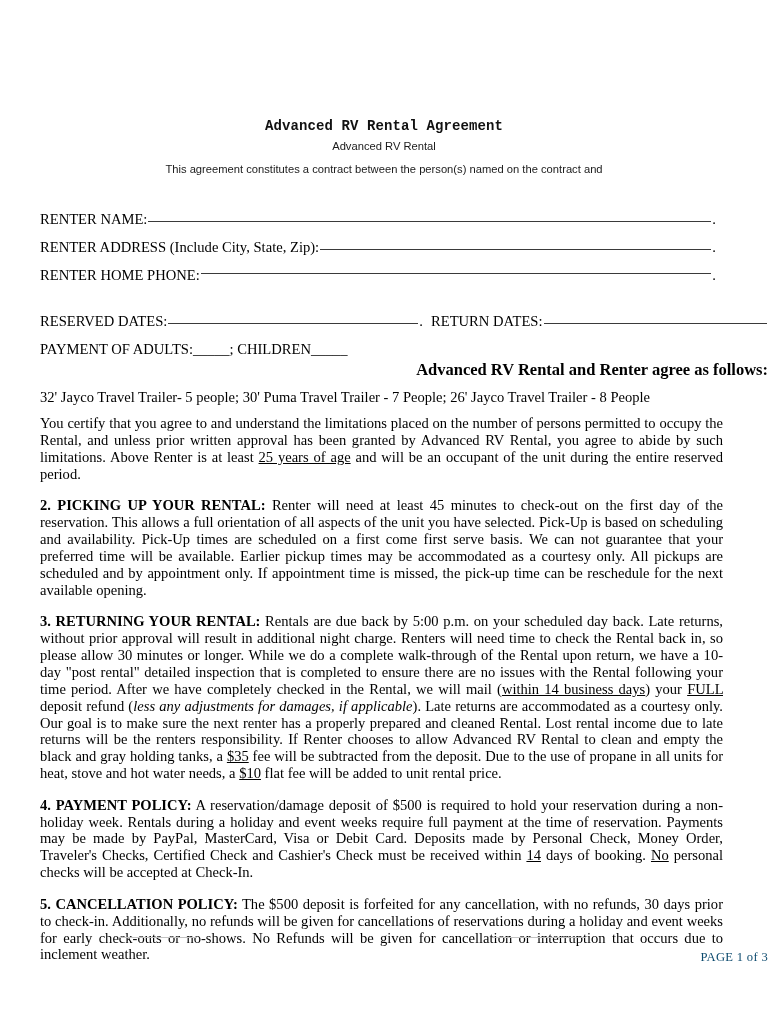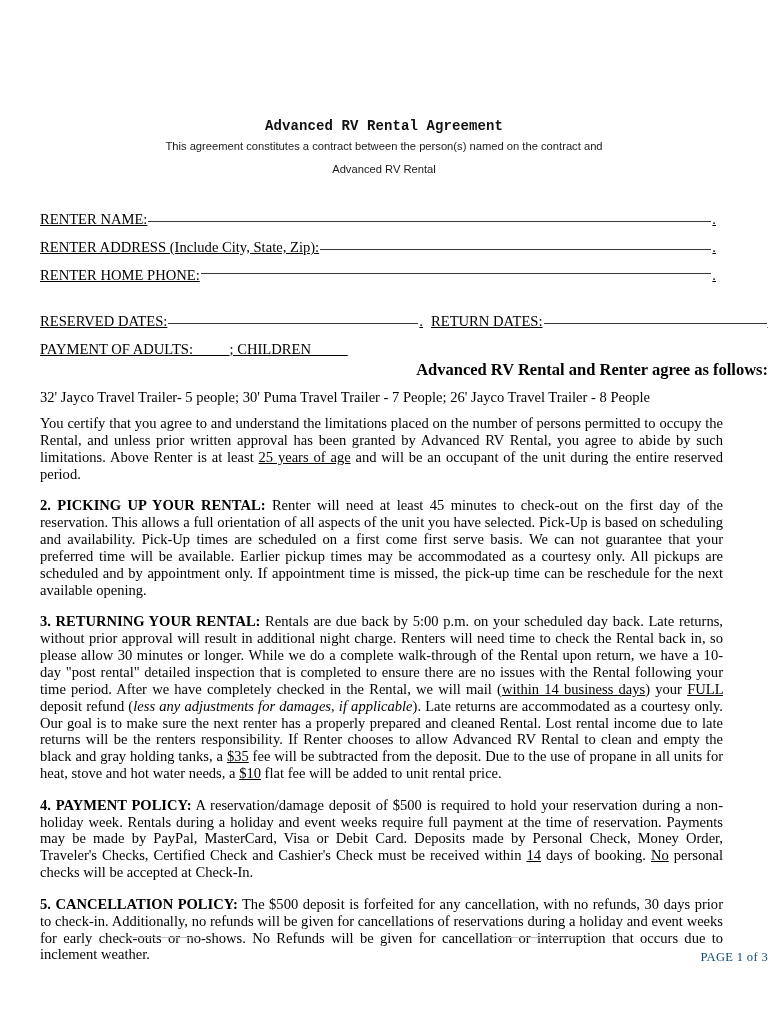--- a/index.html
+++ b/index.html
@@ -50,21 +50,20 @@
     top: 211px;
     width: 676px;
     font-size: 14.6px;
     color: #000;
   }
   .field-row {
     display: flex;
     align-items: baseline;
     white-space: nowrap;
     margin-bottom: 11px;
-    text-decoration: underline;
   }
   .field-row.tight { margin-bottom: 9px; align-items: center; }
   .field-label { flex: 0 0 auto; }
   .rule {
     flex: 1 1 auto;
     border-bottom: 1.15px solid #3a3a3a;
     height: 0;
     position: relative;
     top: -2px;
     margin: 0 0 0 1px;
@@ -135,22 +134,22 @@
   }
 </style>
 </head>
 <body>
 
 <div class="page">
 
   <div class="doc-title">Advanced RV Rental Agreement</div>
 
   <div class="doc-subtitle">
+    <div>Advanced RV Rental</div>
     <div>This agreement constitutes a contract between the person(s) named on the contract and</div>
-    <div>Advanced RV Rental</div>
   </div>
 
   <div class="fields">
 
     <div class="field-row">
       <span class="field-label">RENTER  NAME:</span>
       <span class="rule"></span>
       <span class="tail">.</span>
     </div>
 

